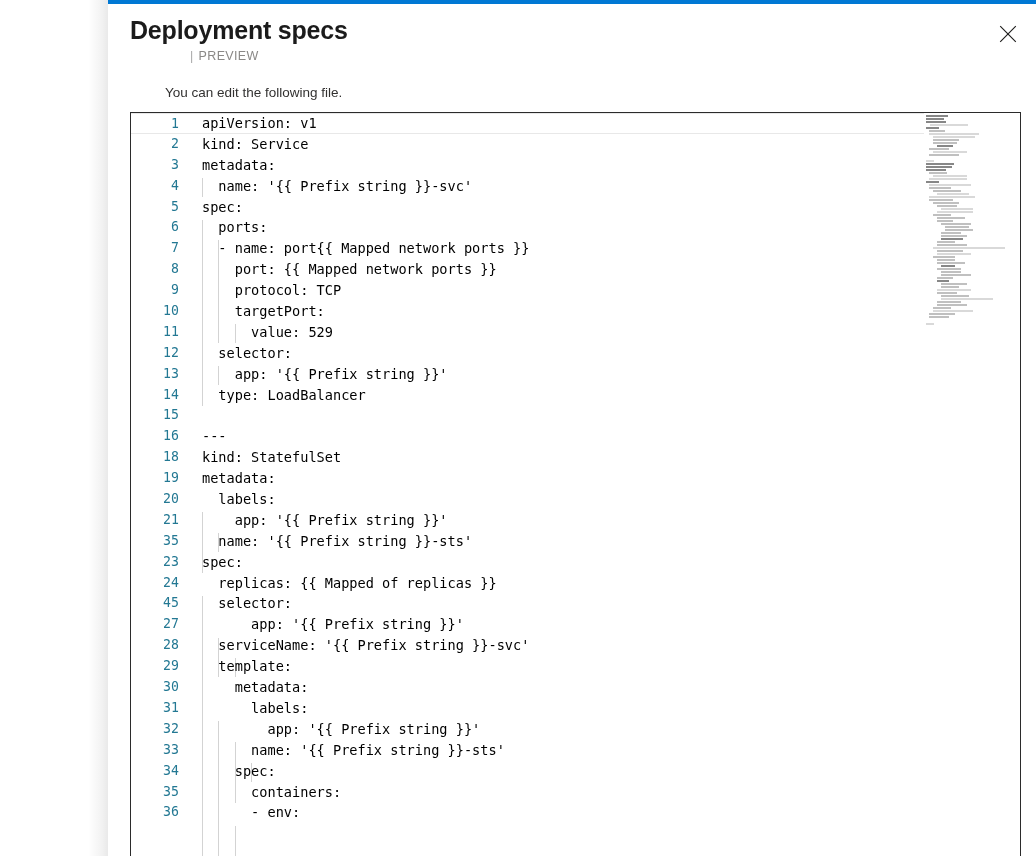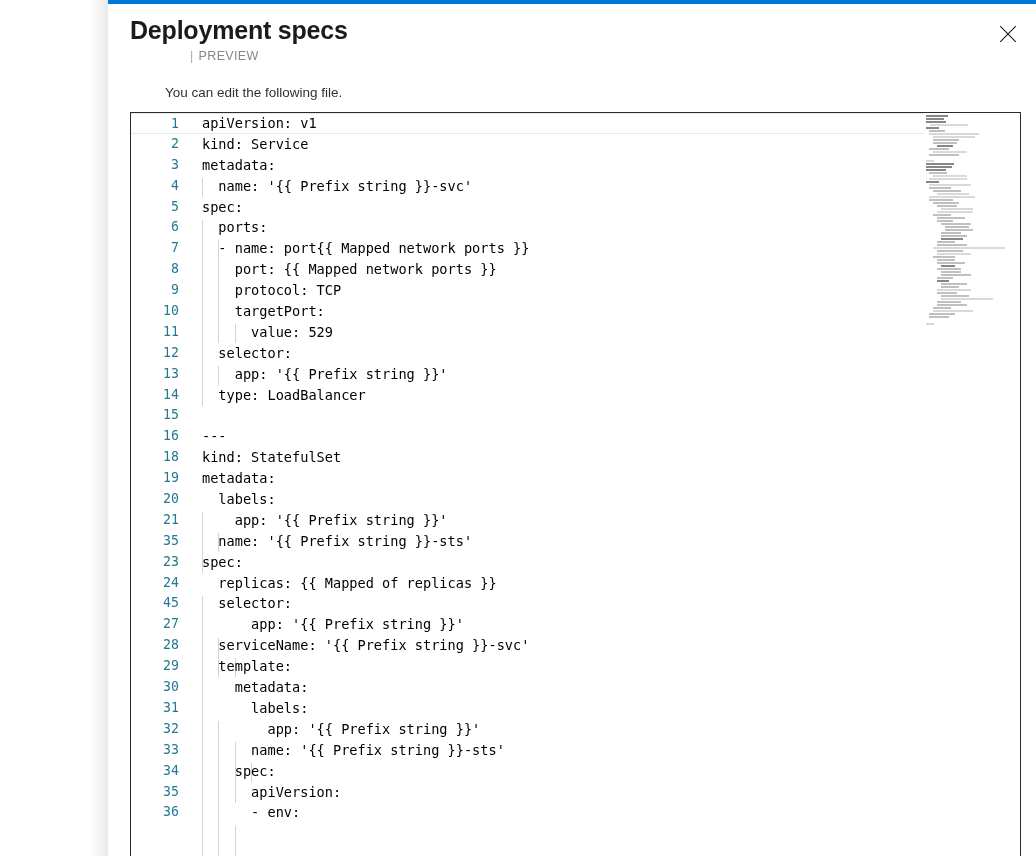--- a/index.html
+++ b/index.html
@@ -281,21 +281,21 @@
               <div class="code-line"><span class="ln">24</span><span class="code-text">  replicas: {{ Mapped of replicas }}</span></div>
               <div class="code-line"><span class="ln">45</span><span class="code-text">  selector:</span></div>
               <div class="code-line"><span class="ln">27</span><span class="code-text">      app: '{{ Prefix string }}'</span></div>
               <div class="code-line"><span class="ln">28</span><span class="code-text">  serviceName: '{{ Prefix string }}-svc'</span></div>
               <div class="code-line"><span class="ln">29</span><span class="code-text">  template:</span></div>
               <div class="code-line"><span class="ln">30</span><span class="code-text">    metadata:</span></div>
               <div class="code-line"><span class="ln">31</span><span class="code-text">      labels:</span></div>
               <div class="code-line"><span class="ln">32</span><span class="code-text">        app: '{{ Prefix string }}'</span></div>
               <div class="code-line"><span class="ln">33</span><span class="code-text">      name: '{{ Prefix string }}-sts'</span></div>
               <div class="code-line"><span class="ln">34</span><span class="code-text">    spec:</span></div>
-              <div class="code-line"><span class="ln">35</span><span class="code-text">      apiVersion:</span></div>
+              <div class="code-line"><span class="ln">35</span><span class="code-text">      containers:</span></div>
               <div class="code-line"><span class="ln">36</span><span class="code-text">      - env:</span></div>
             </div>
         </div>
 
         <div class="minimap" id="minimap">
           <div class="minimap-slider"></div>
         <div class="mini-line dark" style="left: 2px; top: 2px; width: 22px;"></div>
             <div class="mini-line dark" style="left: 2px; top: 5px; width: 18px;"></div>
             <div class="mini-line dark" style="left: 2px; top: 8px; width: 20px;"></div>
             <div class="mini-line light" style="left: 6px; top: 11px; width: 38px;"></div>

